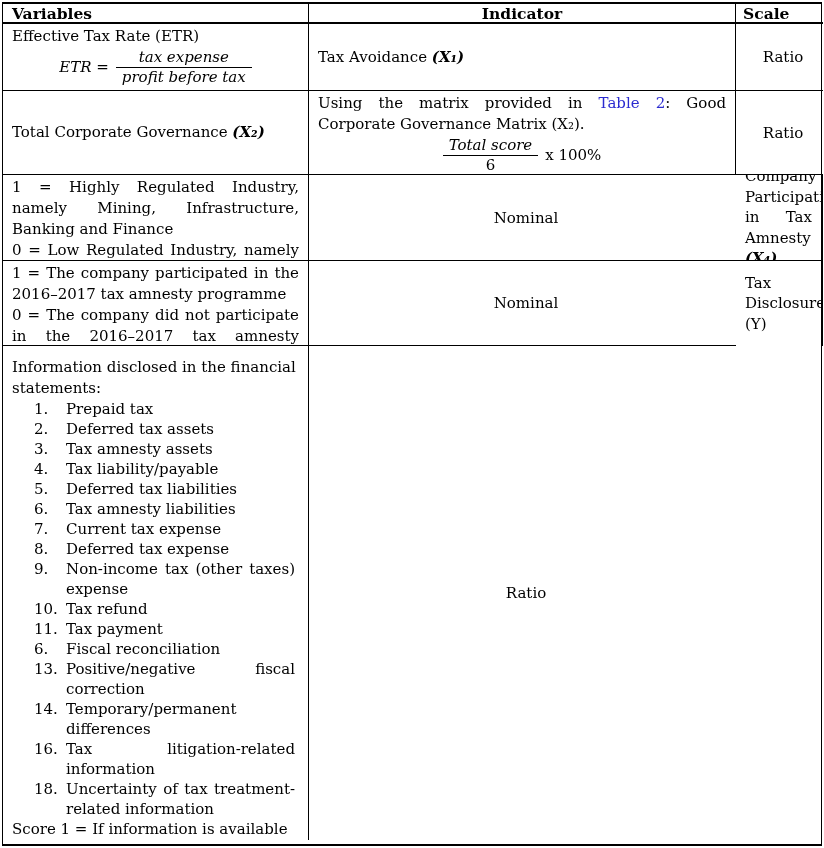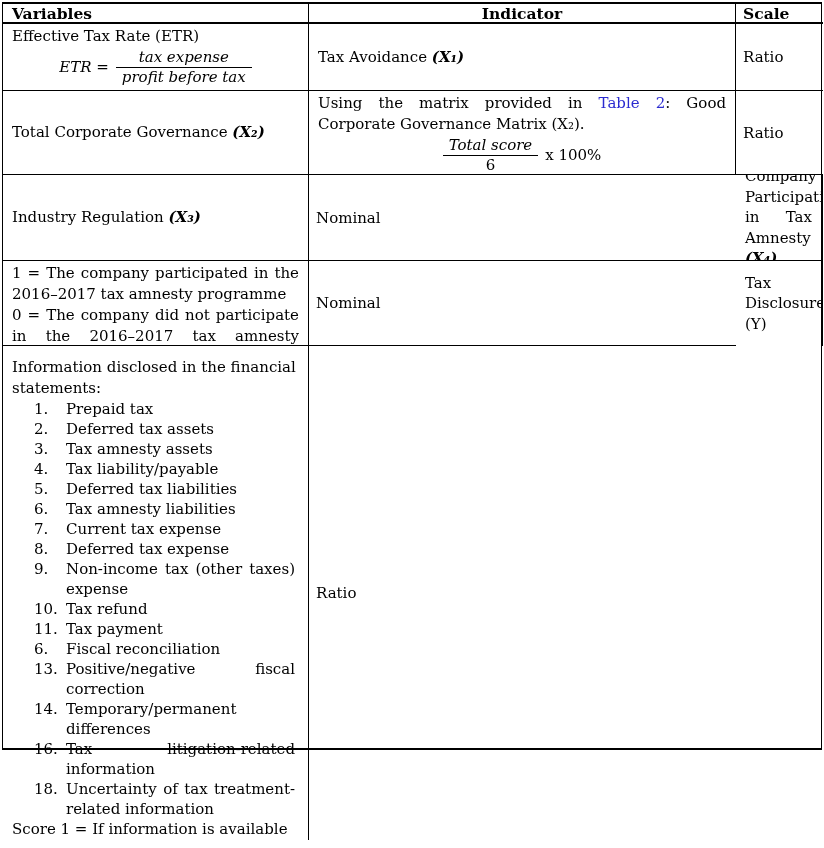--- a/index.html
+++ b/index.html
@@ -7,21 +7,21 @@
   body {
     position: relative;
     font-family: "DejaVu Serif", serif;
     font-size: 15px;
     color: #000000;
     -webkit-font-smoothing: antialiased;
   }
   .vartable {
     position: absolute;
     left: 2px; top: 2px;
-    width: 820px; height: 748px;
+    width: 820px; height: 844px;
     border-top: 2px solid #000;
     border-bottom: 2px solid #000;
     border-left: 1px solid #000;
     border-right: 1px solid #000;
     display: grid;
     grid-template-columns: 306px 427px 87px;
     grid-template-rows: 20px 67px 84px 86px 85px 494px;
     background: #fff;
   }
   .cell {
@@ -44,21 +44,21 @@
   }
   .c-var .vtext { width: 100%; }
   .c-var.justify .vtext { text-align: justify; text-align-last: left; }
   .vsym { font-weight: bold; font-style: italic; }
   .vsym.plain { font-weight: normal; font-style: normal; }
   
   .c-ind { padding: 2px 9px 0 9px; line-height: 21px; }
   .c-ind .para { text-align: justify; text-align-last: left; }
   .link { color: var(--link, #2b2bd0); cursor: pointer; }
   
-  .c-scale { display: flex; align-items: center; padding-left: 7px; }
+  .c-scale { display: flex; align-items: center; padding-left: 7px; justify-content: center; }
   
   .formula {
     display: flex; align-items: center; justify-content: center;
     gap: 7px; line-height: 19px; margin-top: 1px;
   }
   .frac { display: inline-flex; flex-direction: column; text-align: center; }
   .frac .num { padding: 0 6px; }
   .frac .den { border-top: 1px solid #000; padding: 0 6px; }
   .math-it { font-style: italic; }
   
@@ -106,22 +106,23 @@
         <span class="num math-it">Total score</span>
         <span class="den">6</span>
       </span>
       <span>x 100%</span>
     </div>
   </div>
   <div class="cell c-scale last-col">
     <span>Ratio</span>
   </div>
 
-  <div class="cell c-var">
-    <div class="vtext"><span>Industry Regulation </span><span class="vsym">(X₃)</span></div>
+  <div class="cell c-ind">
+    <div class="para">1 = Highly Regulated Industry, namely Mining, Infrastructure, Banking and Finance</div>
+    <div class="para">0 = Low Regulated Industry, namely an industry other than those that are specifically regulated</div>
   </div>
   <div class="cell c-scale last-col">
     <span>Nominal</span>
   </div>
 
   <div class="cell c-var justify">
     <div class="vtext"><span>Company Participation in Tax Amnesty </span><span class="vsym">(X₄)</span></div>
   </div>
   <div class="cell c-ind">
     <div class="para">1 = The company participated in the 2016–2017 tax amnesty programme</div>

